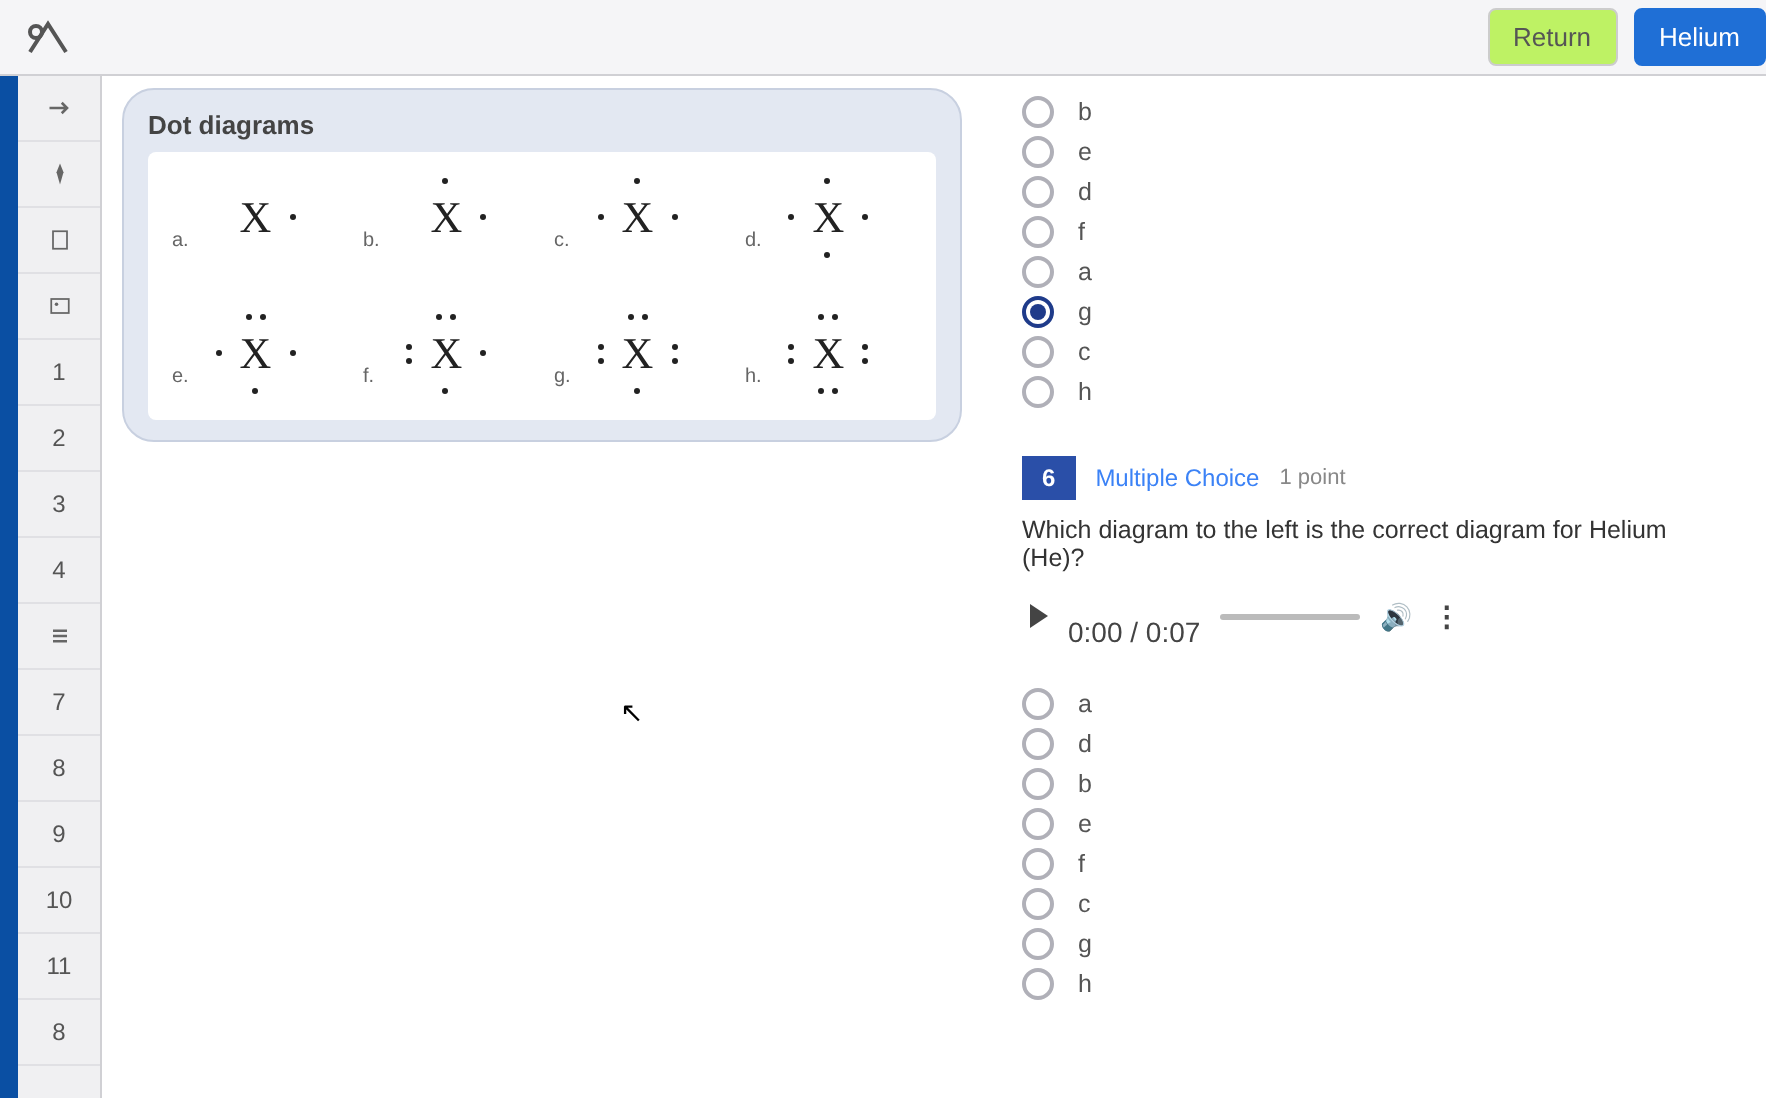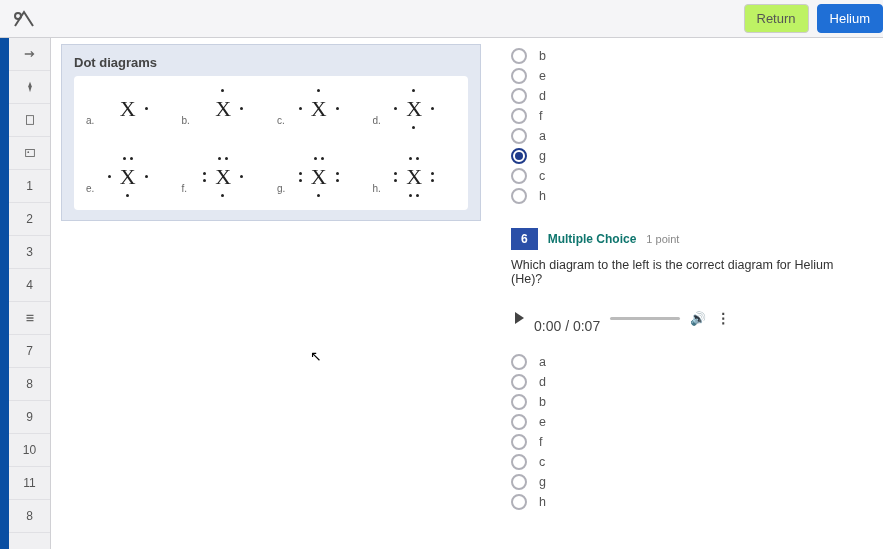--- a/index.html
+++ b/index.html
@@ -9,38 +9,38 @@
     .top-bar .right { position: absolute; right: 0; display: flex; gap: 8px; }
     .btn { padding: 6px 12px; font-size: 13px; border-radius: 4px; cursor: pointer; border: 1px solid #ccc; background: #bef264; color: #555; }
     .btn.primary { background: #1f6fd6; color: #fff; border-color: #1f6fd6; }
     .main { display: flex; height: 511px; }
     .left-strip { width: 9px; background: #0a4fa3; }
     .nav-col { width: 42px; background: #f0f0f2; border-right: 1px solid #d0d0d4; display: flex; flex-direction: column; }
     .nav-item { height: 33px; display: flex; align-items: center; justify-content: center; font-size: 12px; color: #555; border-bottom: 1px solid #e0e0e4; cursor: pointer; }
     .nav-item.icon svg { width: 14px; height: 14px; }
     .content { flex: 1; display: flex; background: #fff; }
     .left-panel { width: 440px; padding: 0; }
-    .diagram-box { background: #e3e8f2; border: 1px solid #c8d0e0; border-radius: 0; margin: 6px 10px; padding: 10px 12px; }
+    .diagram-box { background: #e3e8f2; border: 1px solid #c8d0e0; border-radius: 16px; margin: 6px 10px; padding: 10px 12px; }
     .diagram-box h4 { font-size: 13px; font-weight: 600; color: #444; margin-bottom: 6px; }
     .diagram-box .sub { font-size: 11.5px; color: #555; margin-bottom: 8px; }
     .options { background: #fff; border-radius: 4px; padding: 10px 6px; display: grid; grid-template-columns: repeat(4, 1fr); row-gap: 22px; }
     .opt { display: flex; align-items: center; justify-content: center; position: relative; height: 46px; }
     .opt .lbl { position: absolute; left: 6px; bottom: 6px; font-size: 10px; color: #666; }
     .dot-x { font-family: Georgia, serif; font-size: 22px; font-weight: 500; color: #222; position: relative; width: 28px; height: 28px; display: flex; align-items: center; justify-content: center; }
     .d { position: absolute; width: 3px; height: 3px; background: #222; border-radius: 50%; }
     .right-panel { flex: 1; padding: 6px 20px; overflow-y: auto; }
     .radio-row { display: flex; align-items: center; gap: 12px; margin: 4px 0; font-size: 12.5px; color: #555; cursor: pointer; }
     .radio { width: 16px; height: 16px; border: 2px solid #b0b0b8; border-radius: 50%; display: flex; align-items: center; justify-content: center; }
     .radio.sel { border-color: #1f3b8a; }
     .radio.sel::after { content: ""; width: 8px; height: 8px; background: #1f3b8a; border-radius: 50%; }
     .q-header { display: flex; align-items: center; gap: 10px; margin: 24px 0 8px; }
     .q-num { background: #2a4fa8; color: #fff; font-size: 12px; font-weight: 600; padding: 4px 10px; }
-    .q-type { font-size: 12px; color: #0f766e; font-weight: bold; }
+    .q-type { font-size: 12px; color: #3b82f6; }
     .q-pts { font-size: 11px; color: #888; }
-    .q-text { font-size: 12.5px; color: #333; margin-bottom: 10px; }
+    .q-text { font-size: 12.5px; color: #333; }
     .audio { display: flex; align-items: center; gap: 10px; padding: 6px 4px; margin-bottom: 14px; }
     .play { width: 0; height: 0; border-left: 9px solid #444; border-top: 6px solid transparent; border-bottom: 6px solid transparent; cursor: pointer; }
     .time { font-size: 14px; color: #444; margin-top: 16px; }
     .track { flex: 0 0 70px; height: 3px; background: #bbb; border-radius: 2px; }
     .vol { font-size: 13px; color: #444; cursor: pointer; }
     .more { font-size: 14px; color: #444; cursor: pointer; font-weight: bold; }
     .cursor { position: absolute; left: 310px; top: 348px; font-size: 14px; color: #000; pointer-events: none; }
   </style>
 </head>
 <body>

